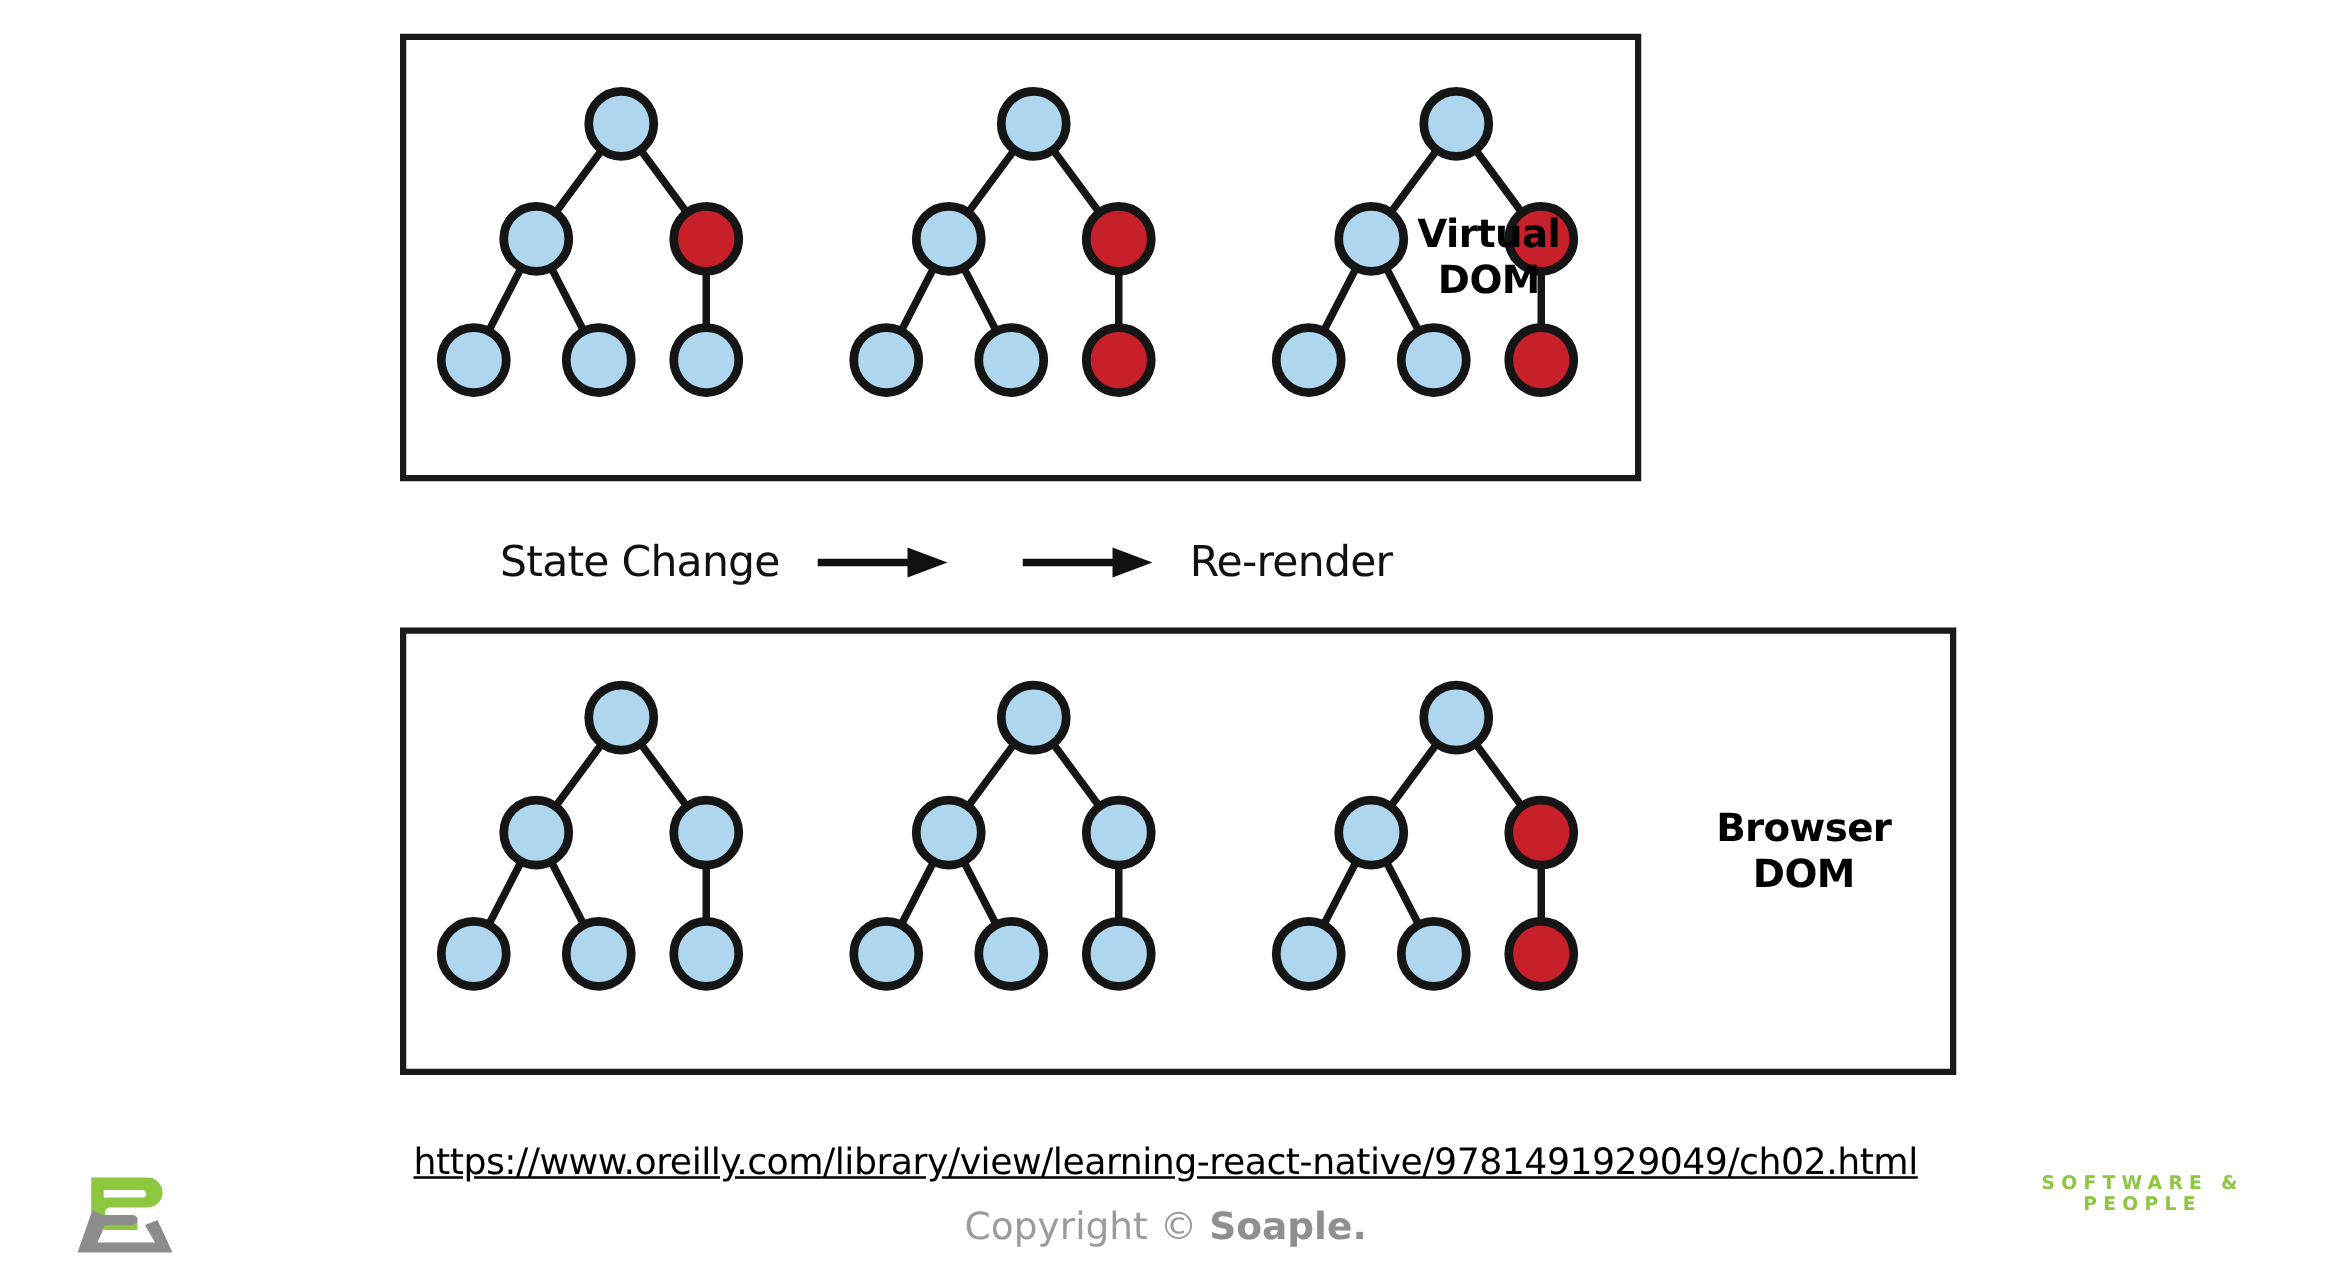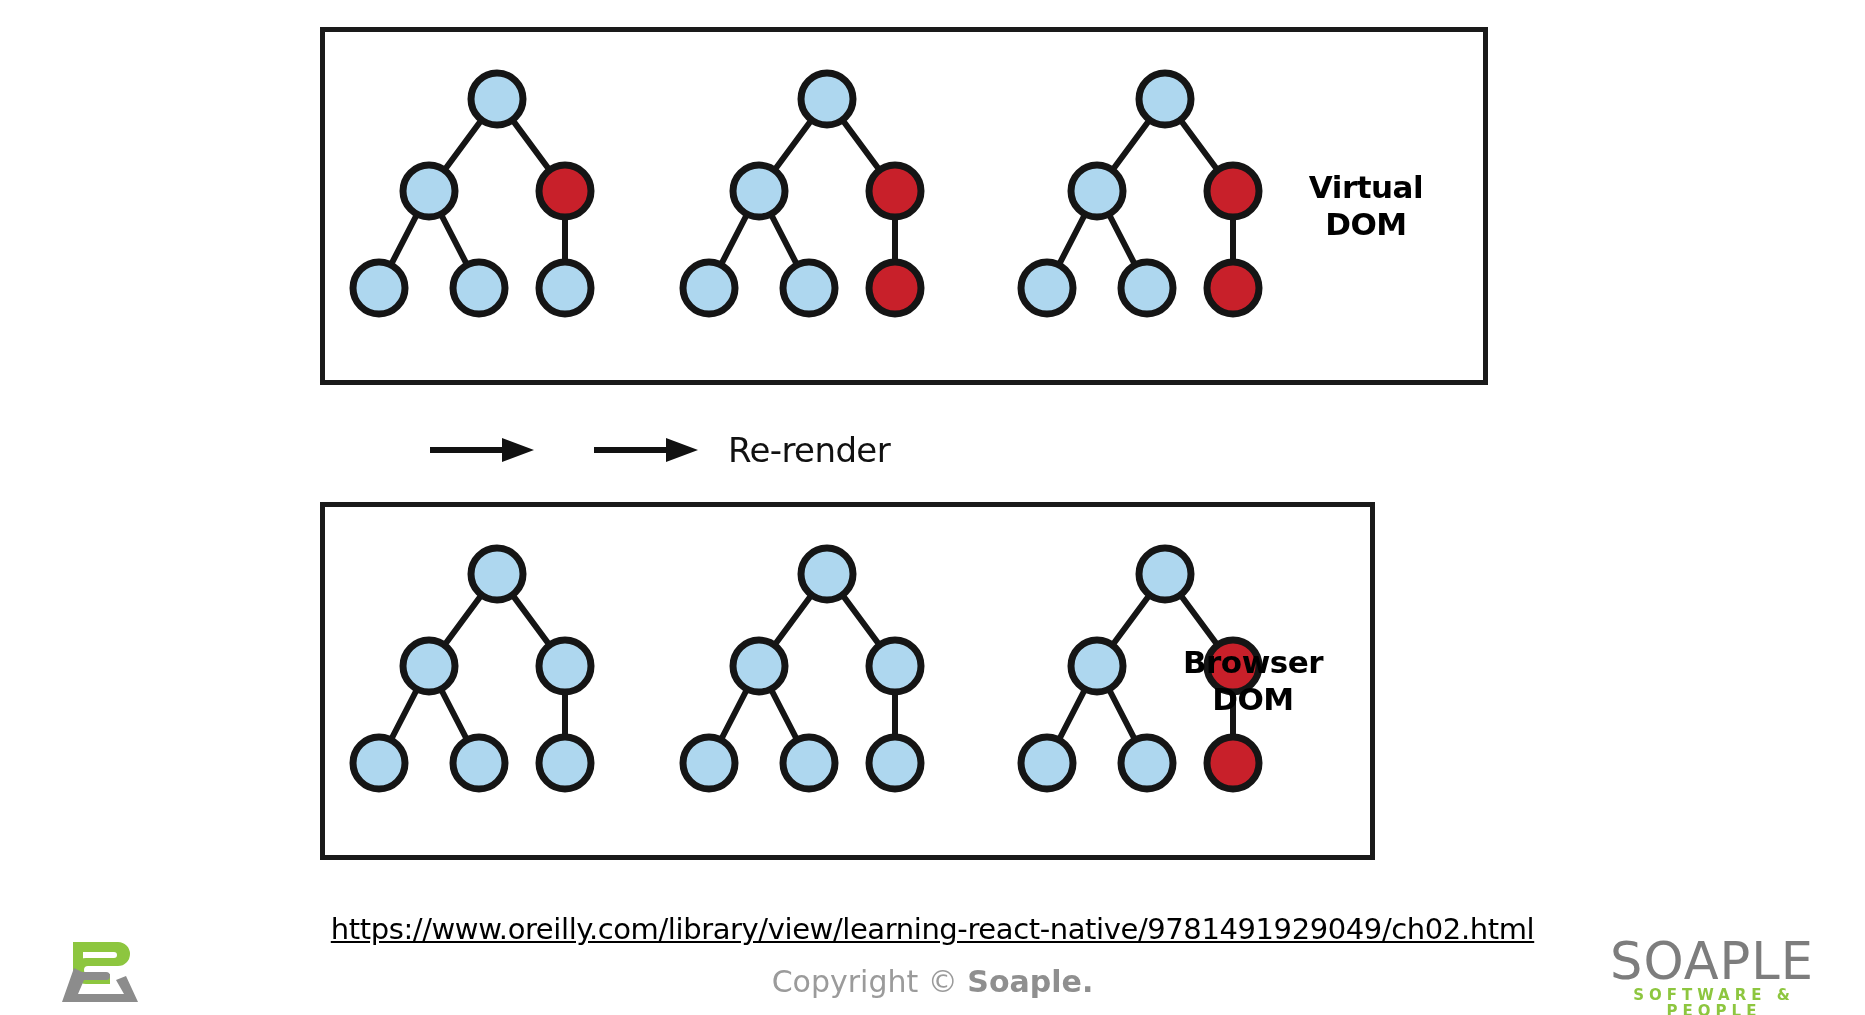--- a/index.html
+++ b/index.html
@@ -18,27 +18,27 @@
   
   .panel {
     position: absolute;
     border: 5px solid #1a1a1a;
     background: #ffffff;
     box-sizing: border-box;
   }
   #panel-virtual-dom {
     left: 320px;
     top: 27px;
-    width: 1168px;
+    width: 993px;
     height: 358px;
   }
   #panel-browser-dom {
     left: 320px;
     top: 502px;
-    width: 1055px;
+    width: 1245px;
     height: 358px;
     padding-left: 12px;
   }
 
   .panel-label {
     position: absolute;
     right: 32px;
     top: 50%;
     transform: translateY(-50%);
     font-family: "DejaVu Sans", sans-serif;
@@ -218,20 +218,21 @@
           <circle cx="132" cy="247" r="26" fill="#aed7ef" stroke="#151515" stroke-width="7"></circle>
           <circle cx="218" cy="247" r="26" fill="#c8202a" stroke="#151515" stroke-width="7"></circle>
         </svg>
       </div>
     </div>
   <div class="panel-label">Virtual
 DOM</div>
 </div>
 
 <div id="flow-row">
+  <span class="flow-label">State Change</span>
   <span class="flow-arrow">
     <svg width="104" height="30" viewBox="0 0 104 30" aria-hidden="true">
       <path d="M0 12 H72 V3 L104 15 L72 27 V18 H0 Z" fill="#111111"></path>
     </svg>
   </span>
   <span class="flow-arrow">
     <svg width="104" height="30" viewBox="0 0 104 30" aria-hidden="true">
       <path d="M0 12 H72 V3 L104 15 L72 27 V18 H0 Z" fill="#111111"></path>
     </svg>
   </span>
@@ -299,15 +300,14 @@
 <div id="logo-mark-left">
   <svg viewBox="0 0 110 72" width="110" height="72" aria-hidden="true">
 
     <path d="M33 6 H78 a12 12 0 0 1 0 24 H48 a4 4 0 0 0 0 8 H70 v10 H46 a13 13 0 0 1 0 -26 H74 a3 3 0 0 0 0 -6 H43 v24 H33 Z" fill="#8dc63f"></path>
 
     <path d="M34 32 L22 66 H98 L86 40 L76 44 L84 58 H38 L44 44 H66 a4 4 0 0 0 0 -8 H42 Z" fill="#8c8c8c"></path>
   </svg>
 </div>
 
 <div id="logo-soaple-right">
-  <div id="logo-soaple-wordmark">SOAPLE</div>
   <div id="logo-soaple-tagline">SOFTWARE &amp; PEOPLE</div>
 </div>
 
 </body></html>

